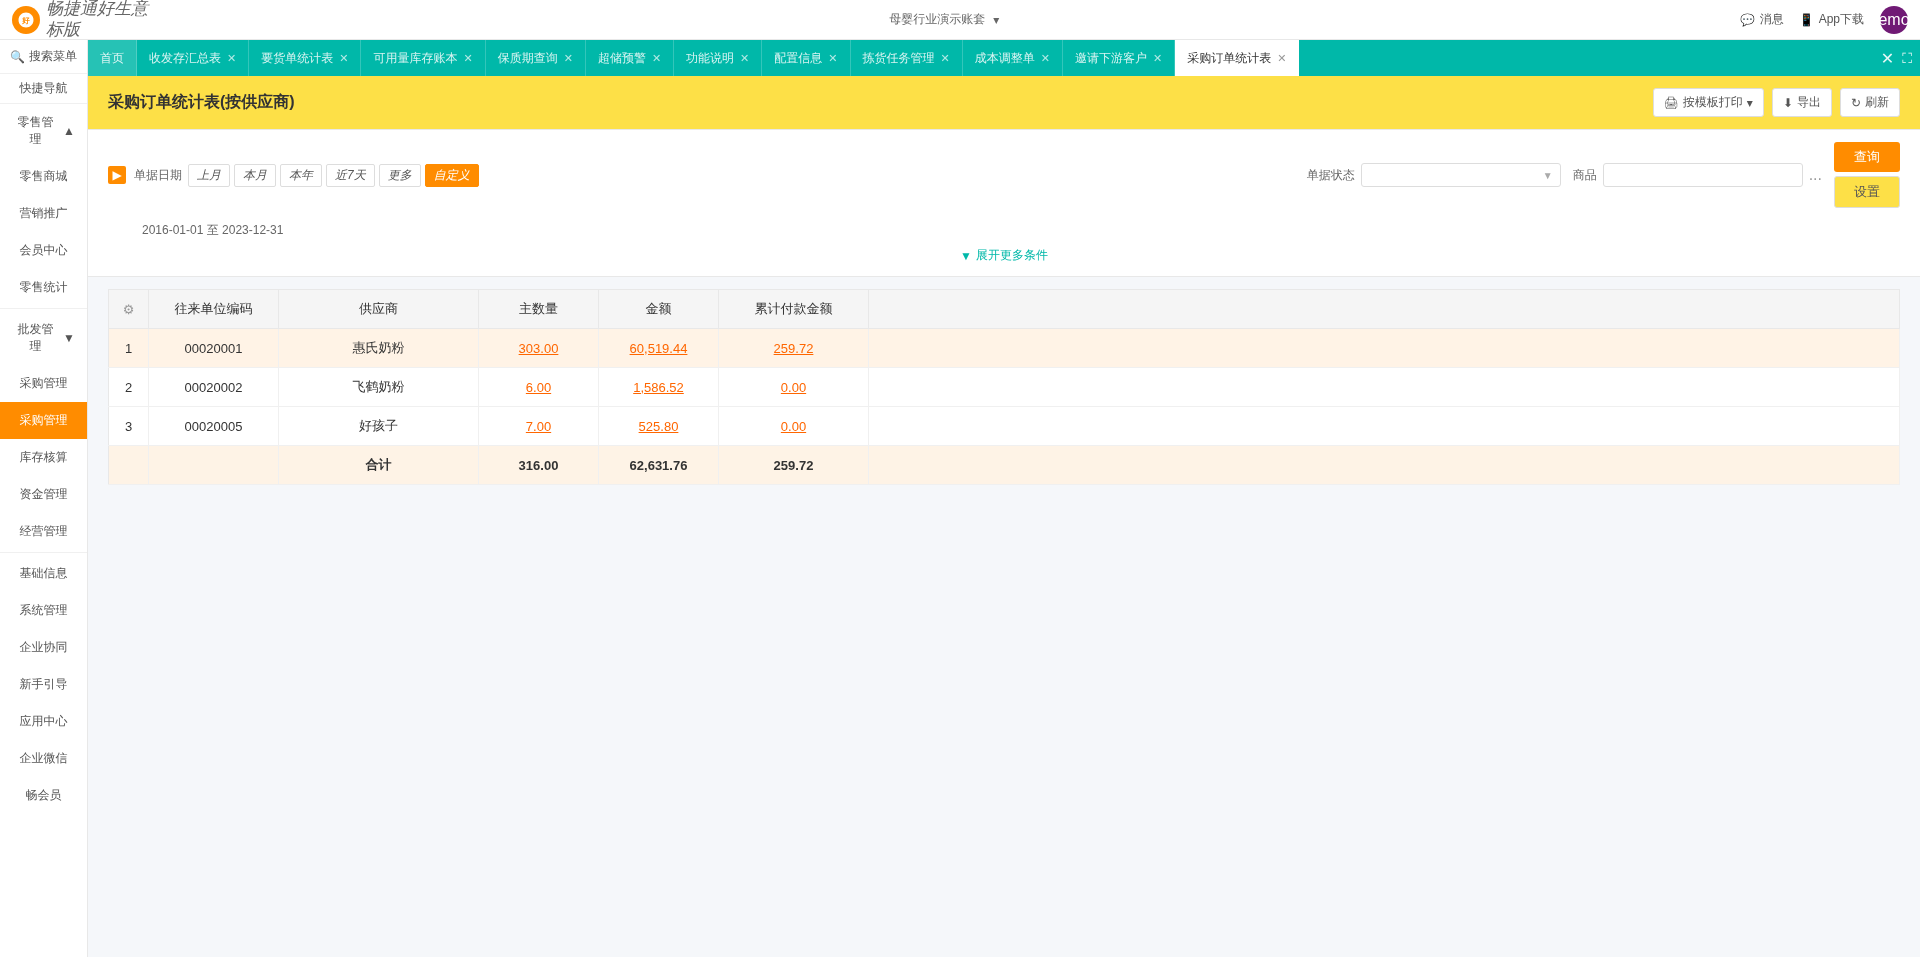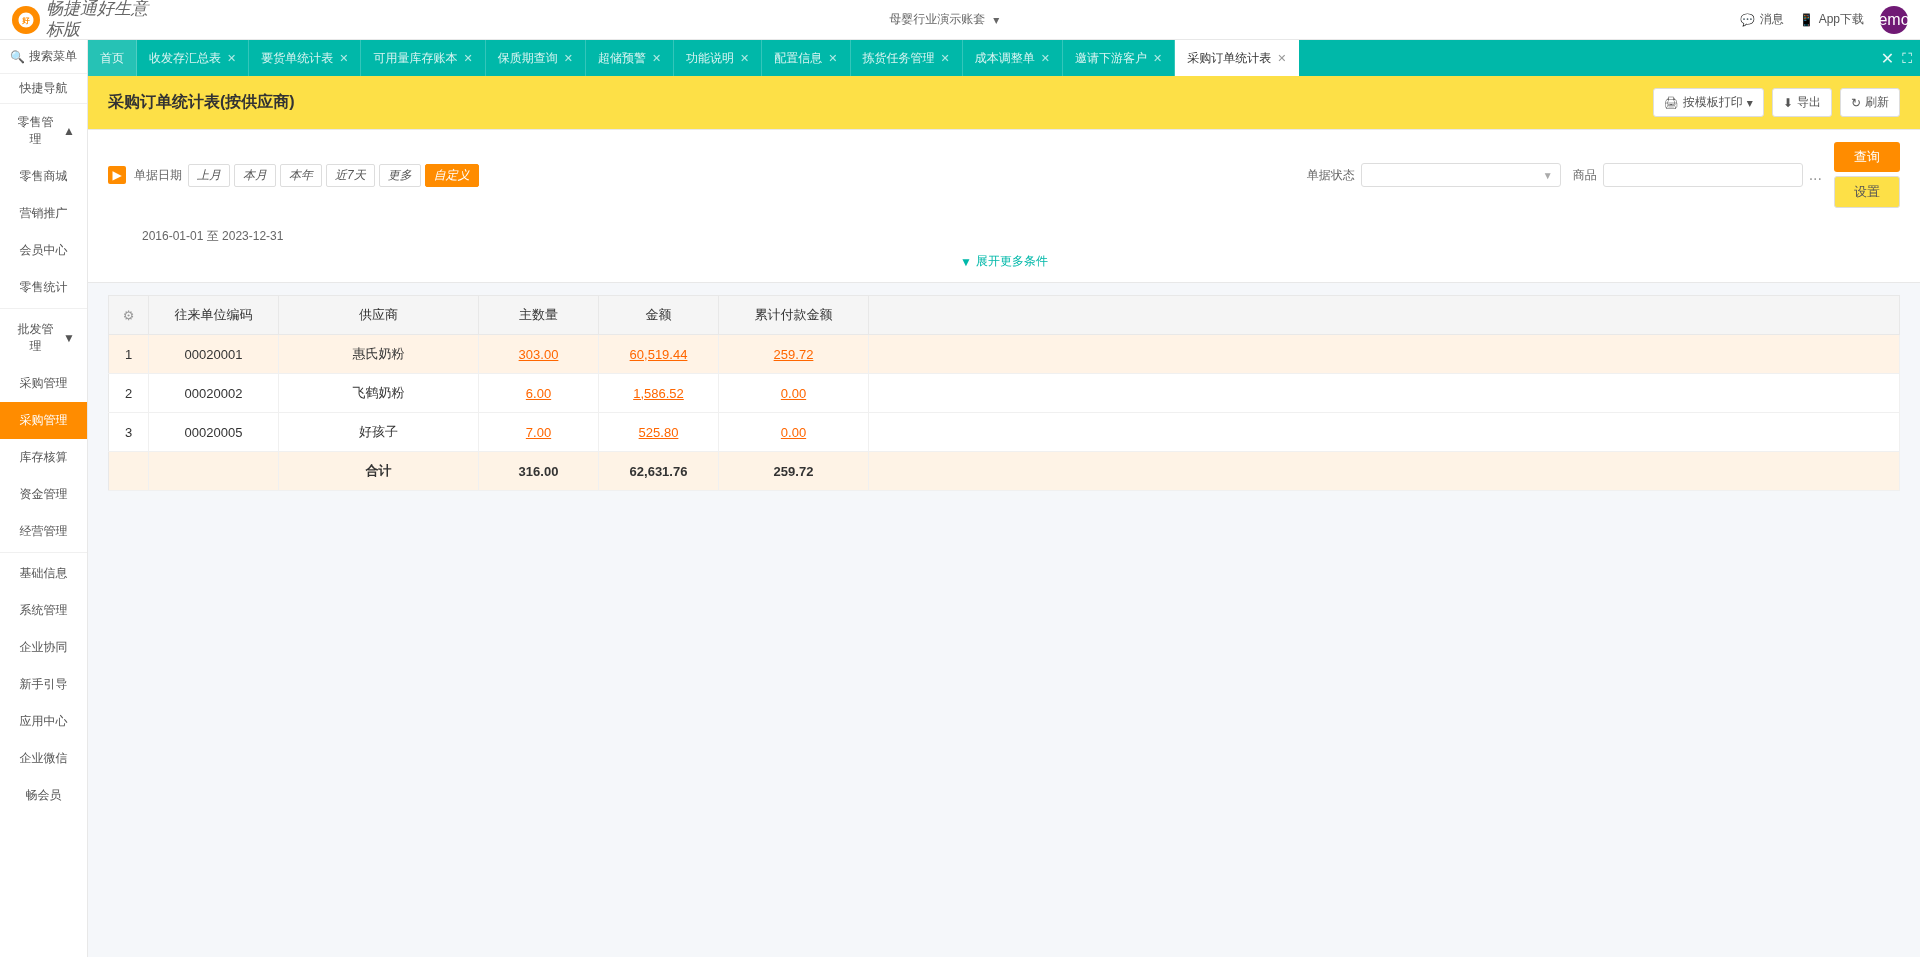--- a/index.html
+++ b/index.html
@@ -307,21 +307,21 @@
             <input class="filter-input" type="text" style="">
             <span class="ellipsis-btn">...</span>
           </div>
 
           <div style="display:flex;flex-direction:column;gap:4px;">
             <button class="btn-query">查询</button>
             <button class="btn-settings">设置</button>
           </div>
         </div>
 
-        <div style="margin-left:34px;margin-top:20px;">
+        <div style="margin-left:34px;margin-top:14px;">
           <span class="date-range">2016-01-01 至 2023-12-31</span>
         </div>
 
         <div class="filter-more">
           <span>▼</span>
           <span>展开更多条件</span>
         </div>
       </div>
 
       <div class="table-area">

